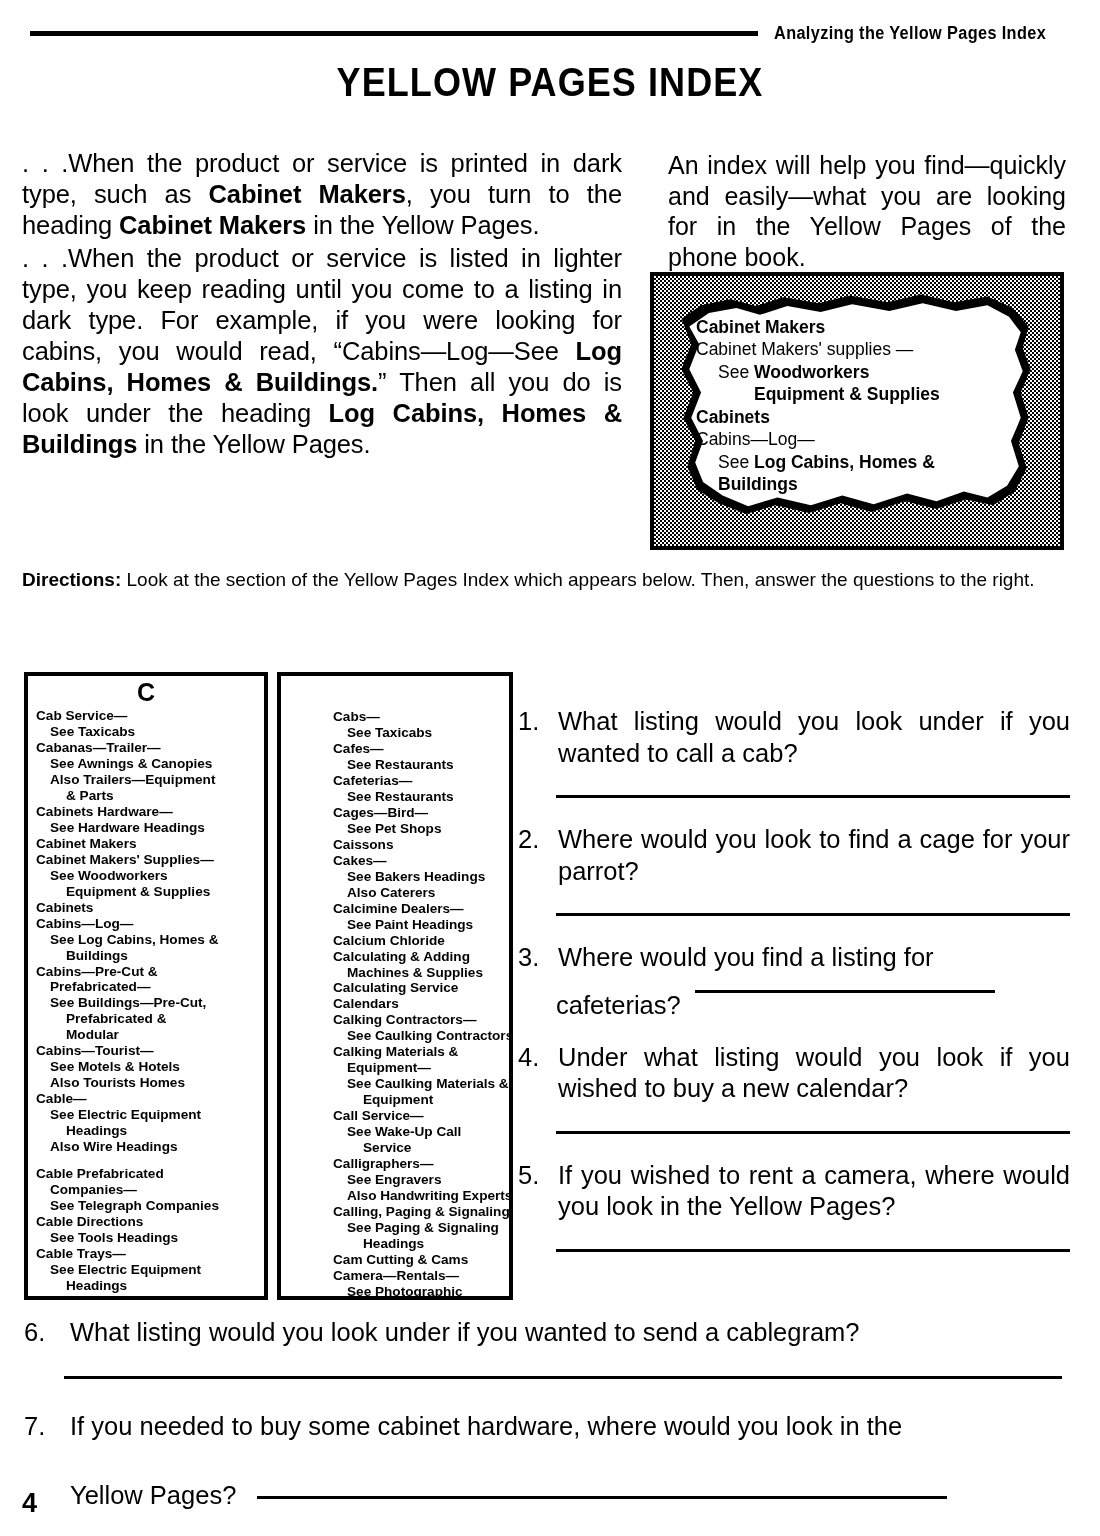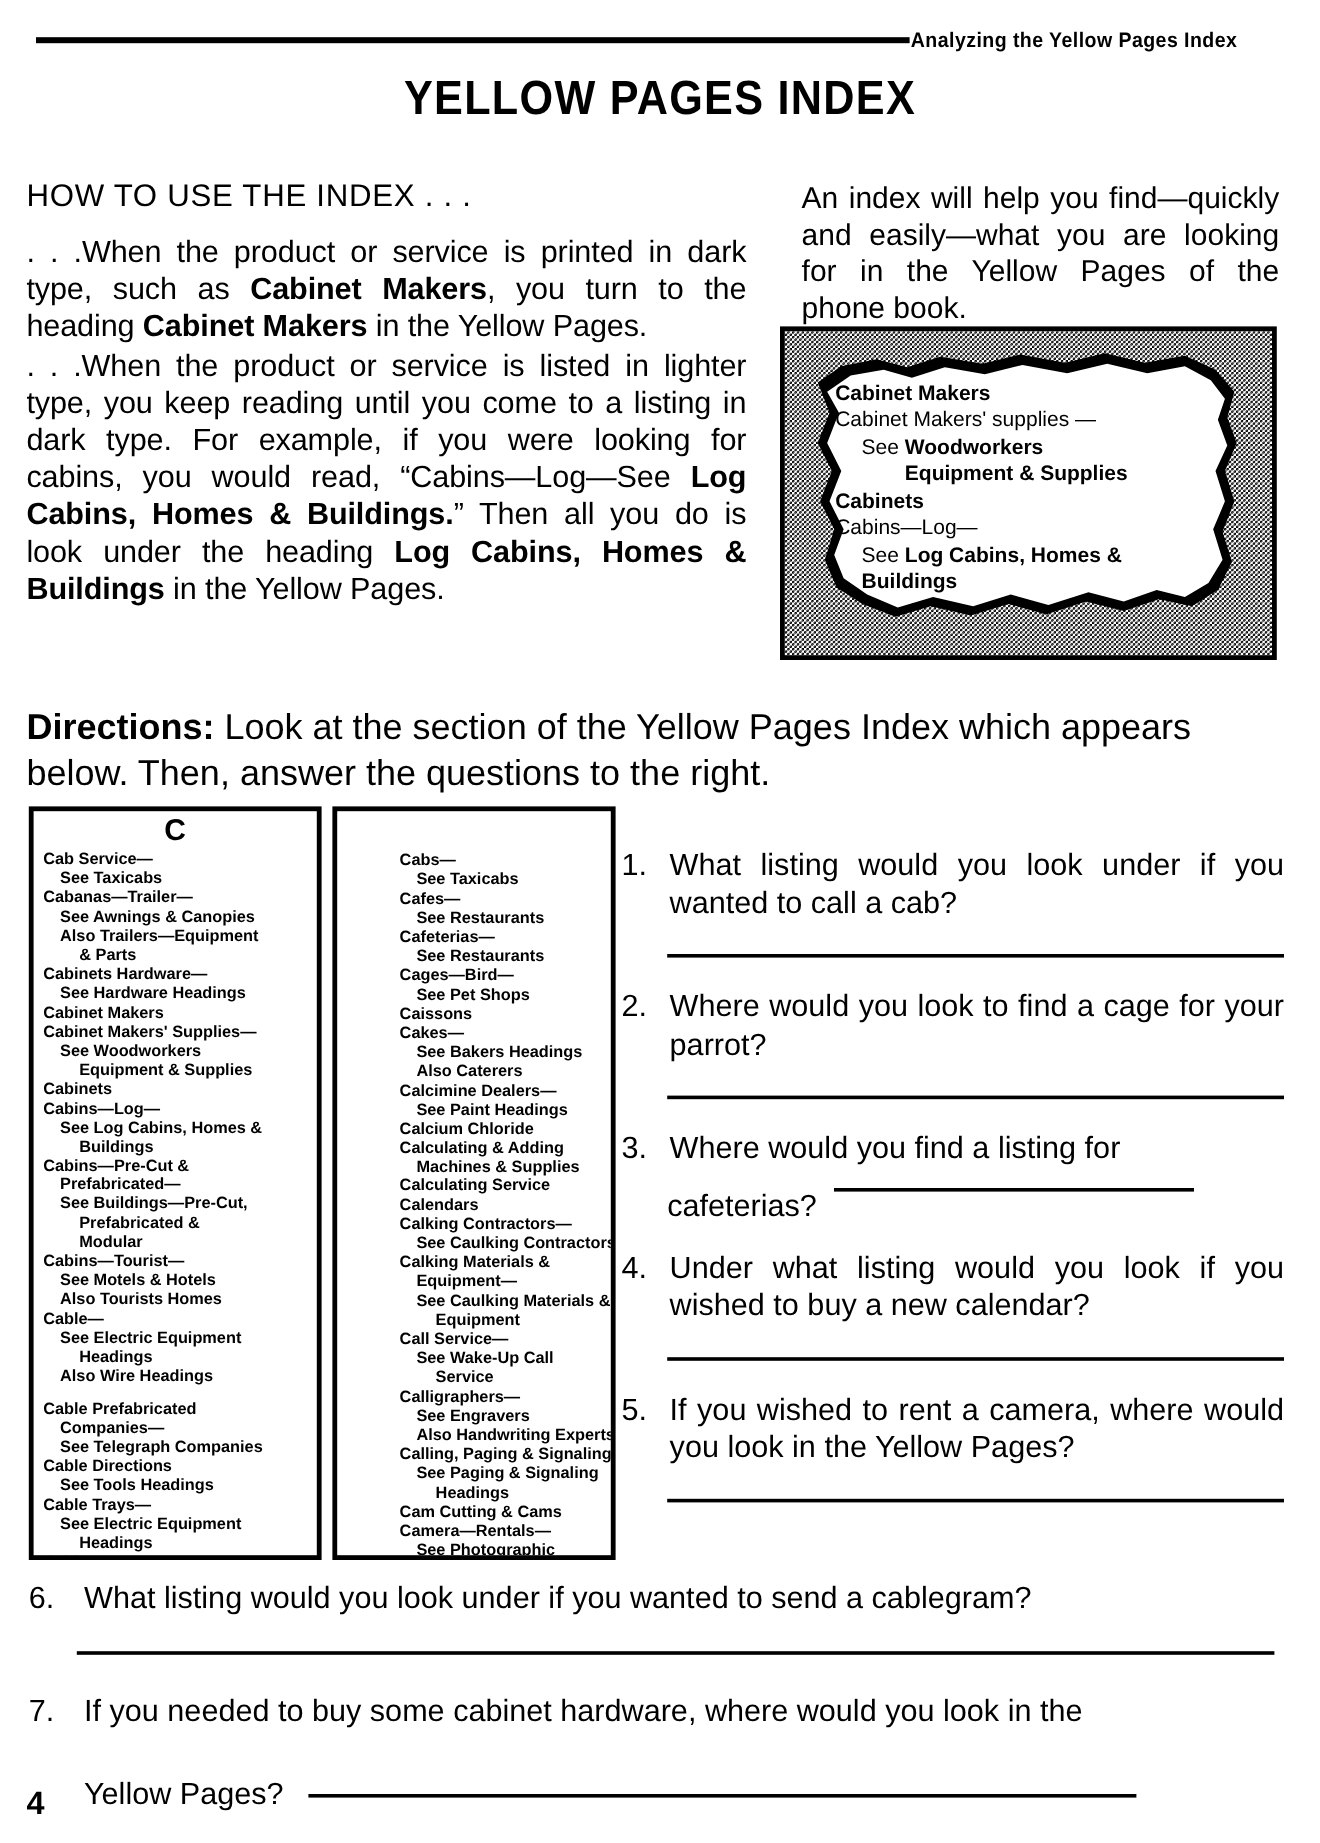--- a/index.html
+++ b/index.html
@@ -14,21 +14,21 @@
     overflow: hidden;
   }
 
   
   .runhead {
     position: absolute;
     top: 16px; left: 30px; right: 32px;
     height: 34px;
     display: flex;
     align-items: center;
-    gap: 1px;
+    gap: 16px;
   }
   .runhead-rule {
     flex: 0 0 728px;
     height: 5px;
     background: #000;
   }
   .runhead-text {
     font-size: 17.5px;
     font-weight: 700;
     letter-spacing: 0.4px;
@@ -110,23 +110,23 @@
   }
   .illus-text div { white-space: nowrap; }
   .il-b { font-weight: 700; }
   .il-n { font-weight: 400; }
   .ind1 { padding-left: 22px; }
   .ind2 { padding-left: 58px; }
 
   
   .directions {
     position: absolute;
-    top: 588px; left: 22px;
+    top: 568px; left: 22px;
     width: 1048px;
-    font-size: 30px;
+    font-size: 19px;
     line-height: 1.28;
   }
   .directions b { font-weight: 700; }
 
   
   .index-box {
     position: absolute;
     border: 4px solid #000;
     background: #fff;
     overflow: hidden;
@@ -218,21 +218,20 @@
 <body>
 
 <div class="runhead">
   <div class="runhead-rule"></div>
   <div class="runhead-text">Analyzing the Yellow Pages Index</div>
 </div>
 
 <div class="page-title">YELLOW PAGES INDEX</div>
 
 <div class="intro-left">
-  <div class="howto">HOW TO USE THE INDEX . . .</div>
 
   <p class="body-para"><span>. . .When the product or service is printed in dark type, such as </span><b>Cabinet Makers</b><span>, you turn to the heading </span><b>Cabinet Makers</b><span> in the Yellow Pages.</span></p>
 
   <p class="body-para"><span>. . .When the product or service is listed in lighter type, you keep reading until you come to a listing in dark type.  For example, if you were looking for cabins, you would read, “Cabins—Log—See </span><b>Log Cabins, Homes &amp; Buildings.</b><span>”  Then all you do is look under the heading </span><b>Log Cabins, Homes &amp; Buildings</b><span> in the Yellow Pages.</span></p>
 </div>
 
 <div class="intro-right">
   <p>An index will help you find—quickly and easily—what you are looking for in the Yellow Pages of the phone book.</p>
 </div>
 

